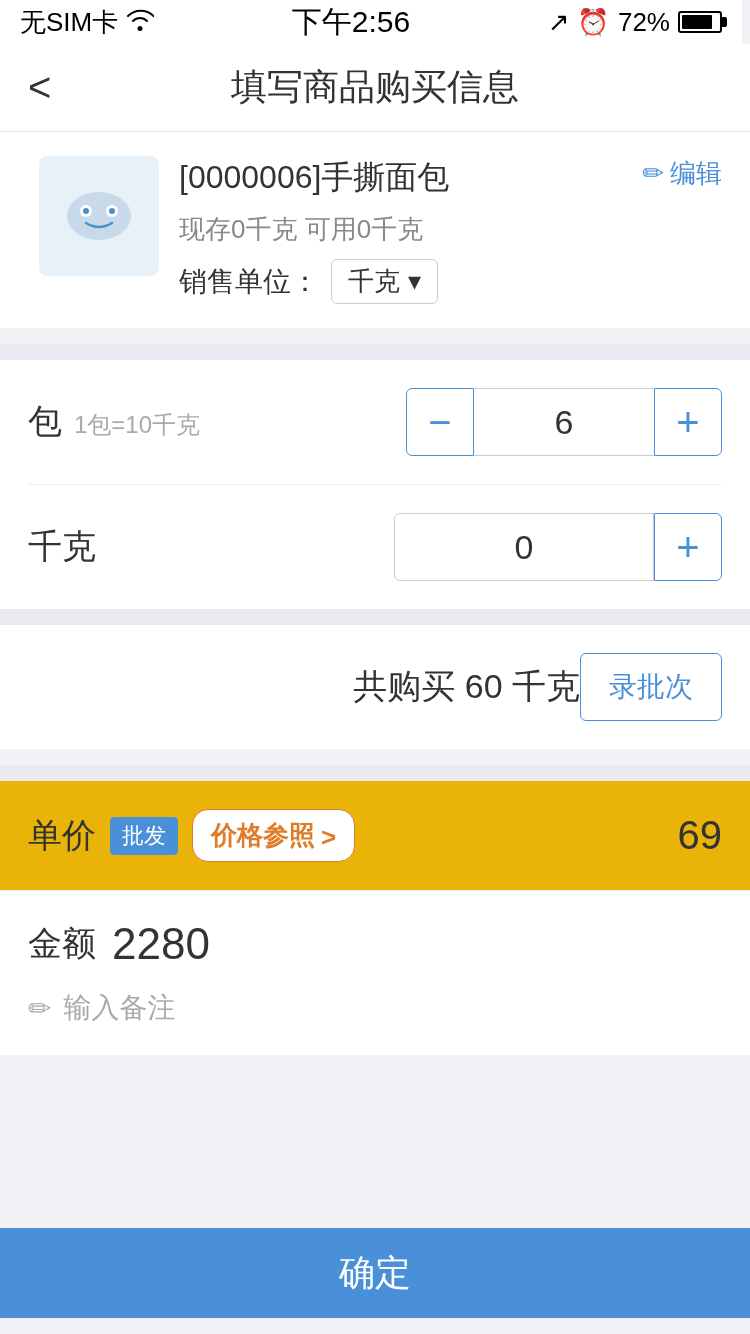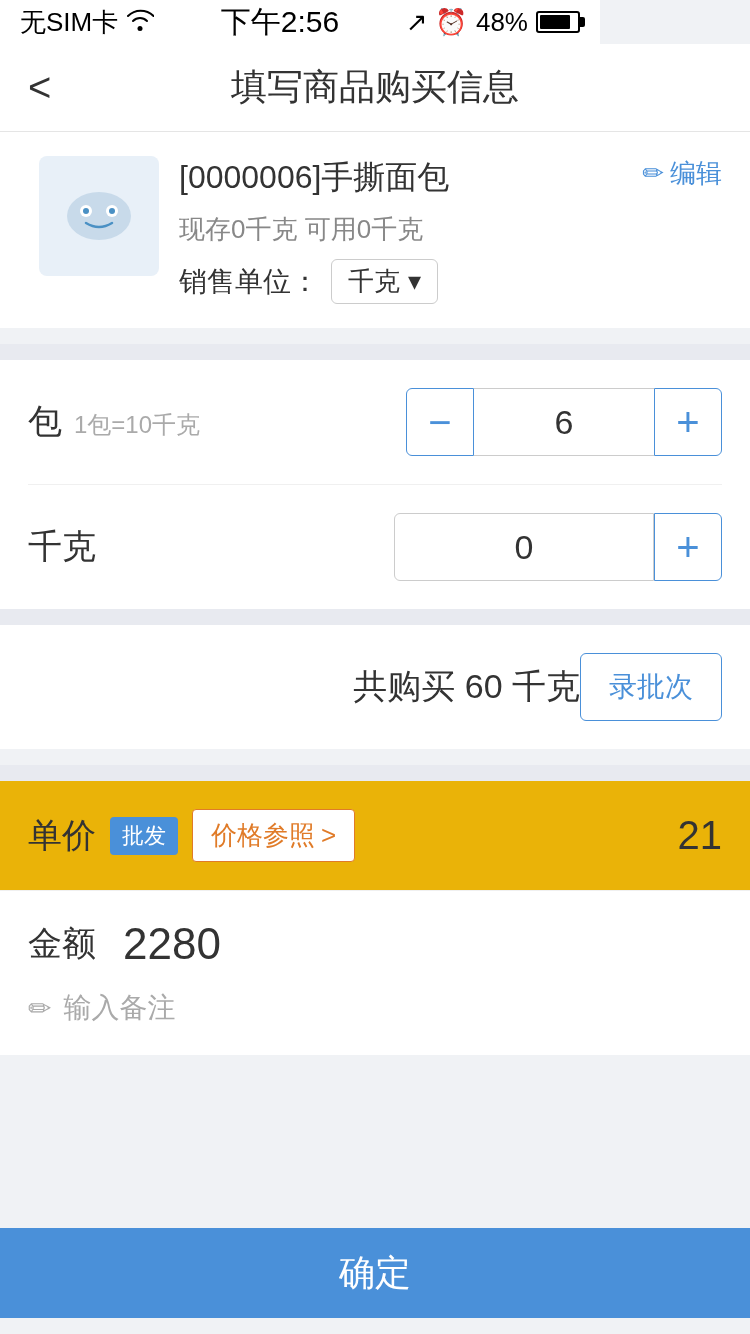--- a/index.html
+++ b/index.html
@@ -8,21 +8,21 @@
       width: 750px;
       min-height: 1334px;
       font-family: -apple-system, "PingFang SC", "Helvetica Neue", sans-serif;
       background: #f0f2f5;
       font-size: 32px;
       color: #333;
     }
 
     
     .status-bar {
-      width: 600px;
+      width: 742px;
       height: 44px;
       background: #fff;
       display: flex;
       align-items: center;
       justify-content: space-between;
       padding: 0 20px;
       font-size: 26px;
       color: #000;
     }
     .status-left { display: flex; align-items: center; gap: 8px; }
@@ -240,42 +240,43 @@
       color: #fff;
       font-size: 22px;
       padding: 4px 12px;
       border-radius: 4px;
     }
     .price-ref-btn {
       border: 1.5px solid #e07b28;
       color: #e07b28;
       font-size: 26px;
       padding: 8px 18px;
-      border-radius: 4px;
-      background: #fff;
-      display: flex;
-      align-items: center;
+      border-radius: 16px;
+      background: #fff;
+      display: flex;
+      align-items: flex-end;
       gap: 6px;
       cursor: pointer;
+      font-weight: bold;
     }
     .price-value {
       font-size: 40px;
       color: #333;
       font-weight: 500;
     }
 
     
     .amount-section {
       background: #fff;
       padding: 28px;
     }
     .amount-row {
       display: flex;
       align-items: center;
-      gap: 27px;
+      gap: 16px;
       margin-bottom: 20px;
     }
     .amount-label { font-size: 34px; color: #333; }
     .amount-value { font-size: 44px; color: #333; font-weight: 500; }
     .remark-row {
       display: flex;
       align-items: center;
       gap: 12px;
       color: #aaa;
     }
@@ -316,21 +317,21 @@
         <path d="M14 17a2.5 2.5 0 100 5 2.5 2.5 0 000-5z" fill="#000"></path>
         <path d="M7 12c1.9-1.9 4.4-3 7-3s5.1 1.1 7 3" stroke="#000" stroke-width="2" fill="none" stroke-linecap="round"></path>
         <path d="M2 7c3.3-3.3 7.8-5.3 12.5-5.3S24.2 3.7 27.5 7" stroke="#000" stroke-width="2" fill="none" stroke-linecap="round"></path>
       </svg>
     </span>
   </div>
   <div class="status-center">下午2:56</div>
   <div class="status-right">
     <span>↗</span>
     <span>⏰</span>
-    <span>48%</span>
+    <span>72%</span>
     <span class="battery-icon">
       <span class="battery-fill"></span>
     </span>
   </div>
 </div>
 
 <div class="nav-bar">
   <span class="nav-back">&lt;</span>
   <span class="nav-title">填写商品购买信息</span>
 </div>
@@ -400,21 +401,21 @@
 
 <div class="price-section">
   <div class="price-left">
     <span class="price-label">单价</span>
     <span class="price-tag">批发</span>
     <button class="price-ref-btn">
       <span>价格参照</span>
       <span>&gt;</span>
     </button>
   </div>
-  <span class="price-value">21</span>
+  <span class="price-value">69</span>
 </div>
 
 <div class="amount-section">
   <div class="amount-row">
     <span class="amount-label">金额</span>
     <span class="amount-value">2280</span>
   </div>
   <div class="remark-row">
     <span class="remark-icon">✏</span>
     <span class="remark-text">输入备注</span>

